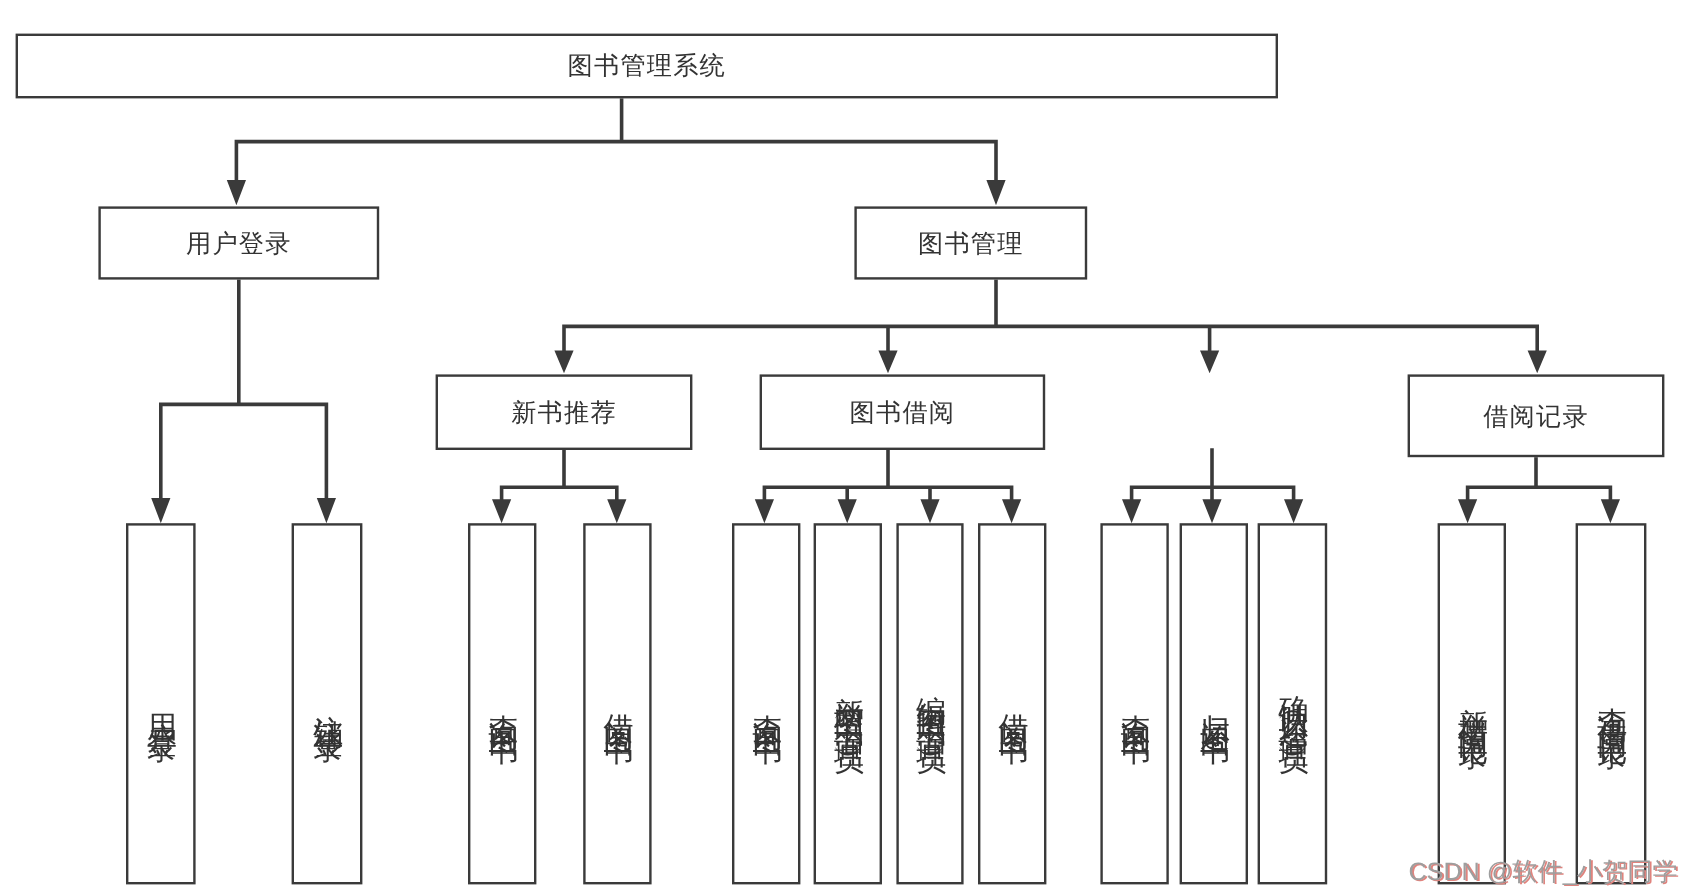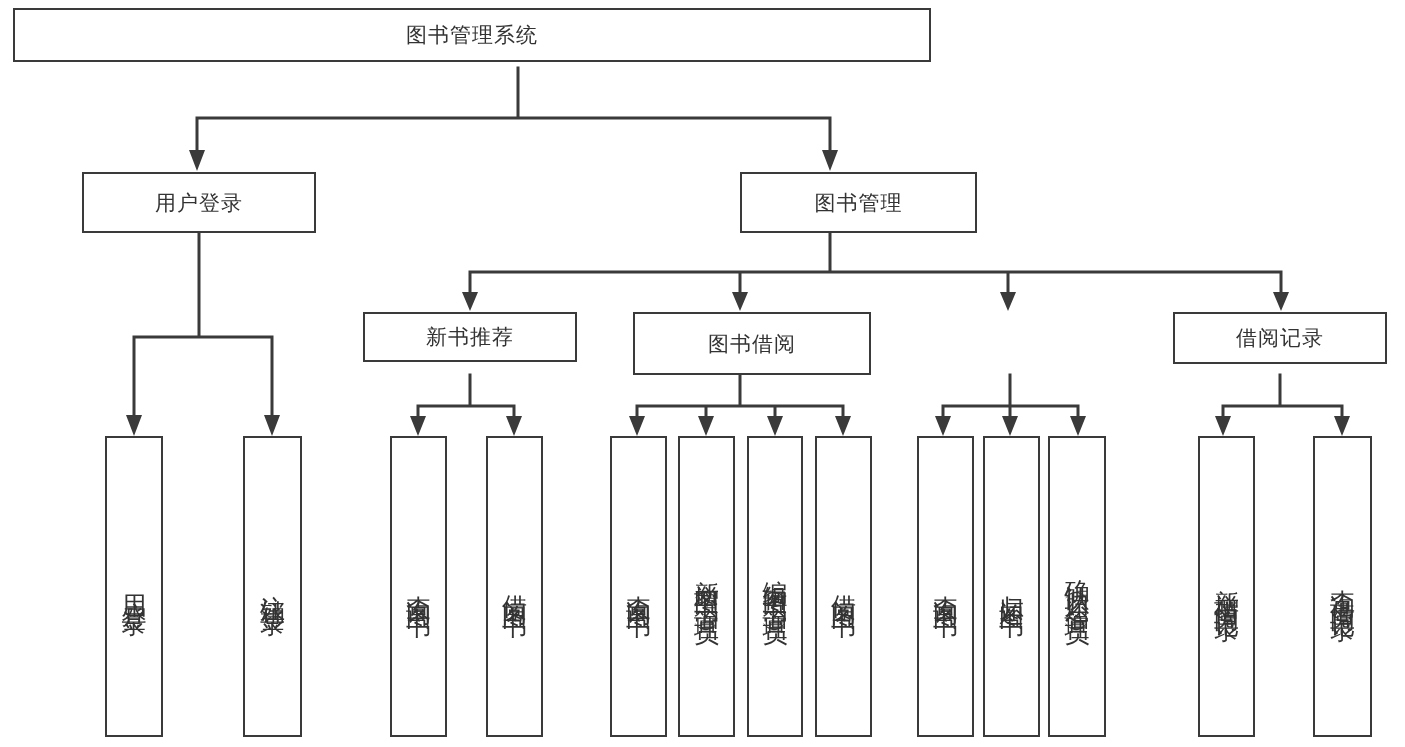--- a/index.html
+++ b/index.html
@@ -80,38 +80,38 @@
       M462,292 H478 L470,311 Z  M732,292 H748 L740,311 Z
       M1000,292 H1016 L1008,311 Z  M1273,292 H1289 L1281,311 Z
       M410,416 H426 L418,436 Z  M506,416 H522 L514,436 Z
       M629,416 H645 L637,436 Z  M698,416 H714 L706,436 Z
       M767,416 H783 L775,436 Z  M835,416 H851 L843,436 Z
       M935,416 H951 L943,436 Z  M1002,416 H1018 L1010,436 Z
       M1070,416 H1086 L1078,436 Z
       M1215,416 H1231 L1223,436 Z  M1334,416 H1350 L1342,436 Z"></path>
   </svg>
 
-  <div class="box lvl-h" style="left:13px;top:8px;width:918px;height:54px">
+  <div class="box lvl-h" style="left:13px;top:28px;width:1052px;height:54px">
     <span>图书管理系统</span>
   </div>
 
   <div class="box lvl-h" style="left:82px;top:172px;width:234px;height:61px">
     <span>用户登录</span>
   </div>
-  <div class="box lvl-h" style="left:740px;top:172px;width:237px;height:61px">
+  <div class="box lvl-h" style="left:712px;top:172px;width:194px;height:61px">
     <span>图书管理</span>
   </div>
 
-  <div class="box lvl-h" style="left:363px;top:312px;width:214px;height:50px">
+  <div class="box lvl-h" style="left:363px;top:312px;width:214px;height:63px">
     <span>新书推荐</span>
   </div>
   <div class="box lvl-h" style="left:633px;top:312px;width:238px;height:63px">
     <span>图书借阅</span>
   </div>
-  <div class="box lvl-h" style="left:1173px;top:312px;width:214px;height:52px">
+  <div class="box lvl-h" style="left:1173px;top:312px;width:214px;height:69px">
     <span>借阅记录</span>
   </div>
 
   <div class="box leaf" style="left:105px;top:436px;width:58px;height:301px">
     <span class="vtext">用户登录</span>
   </div>
   <div class="box leaf" style="left:243px;top:436px;width:59px;height:301px">
     <span class="vtext">注销登录</span>
   </div>
 
@@ -145,13 +145,14 @@
     <span class="vtext">确认归还（管理员）</span>
   </div>
 
   <div class="box leaf" style="left:1198px;top:436px;width:57px;height:301px">
     <span class="vtext">新增借阅记录</span>
   </div>
   <div class="box leaf" style="left:1313px;top:436px;width:59px;height:301px">
     <span class="vtext">查询借阅记录</span>
   </div>
 
+  <div class="watermark">CSDN @软件_小贺同学</div>
 </div>
 
 </body></html>

